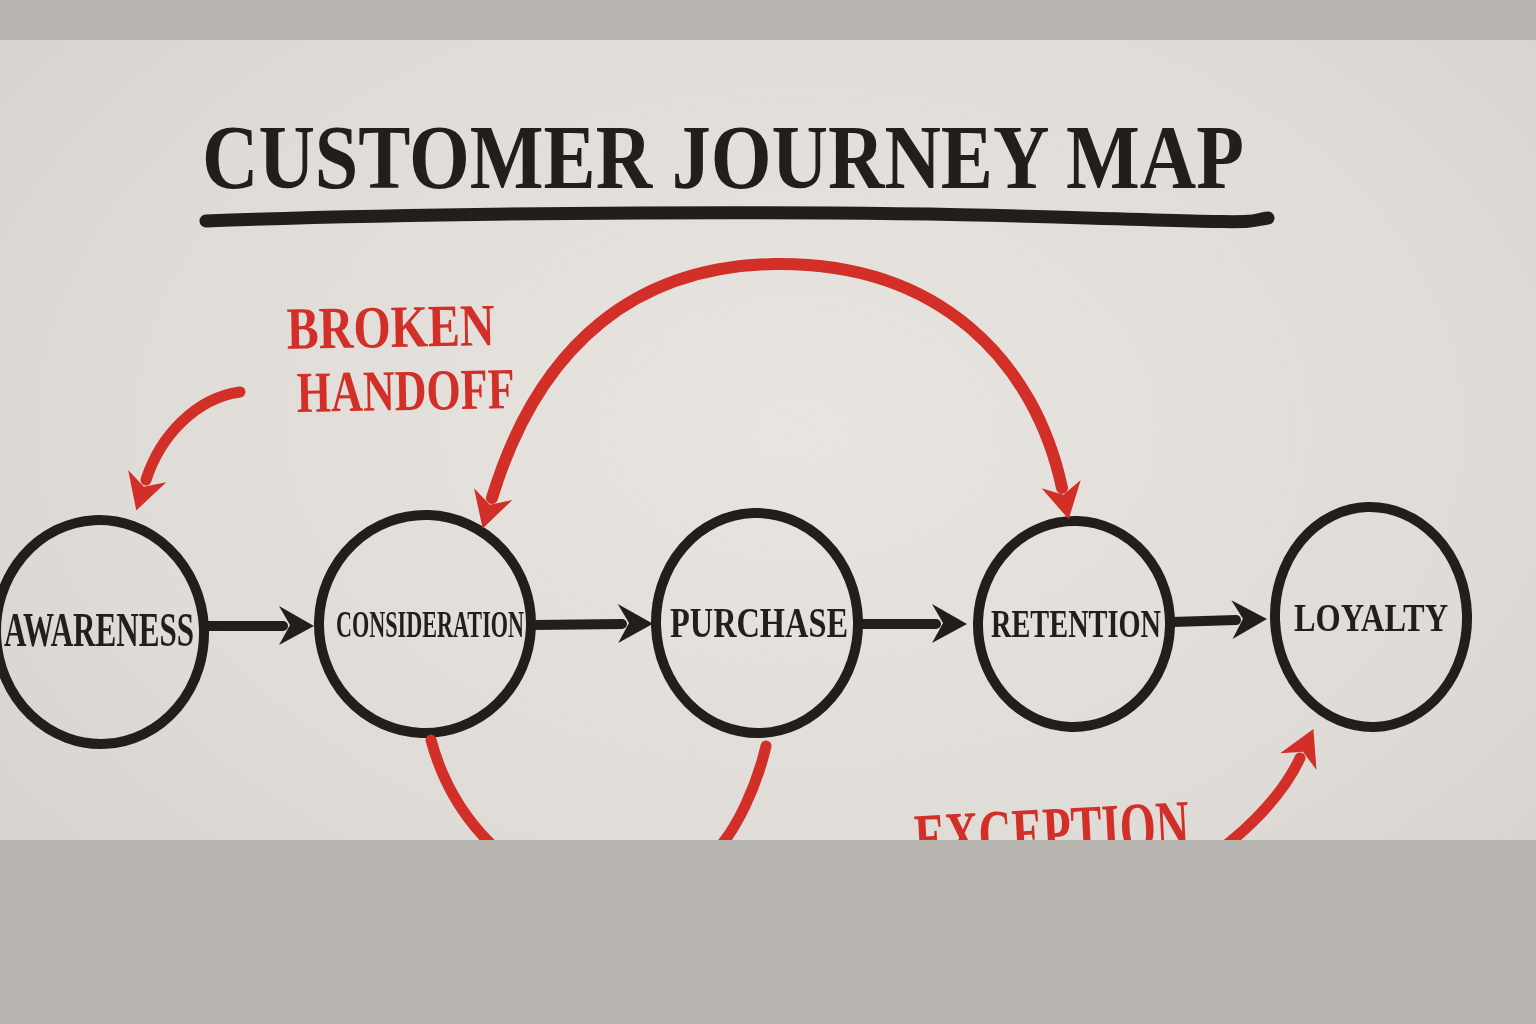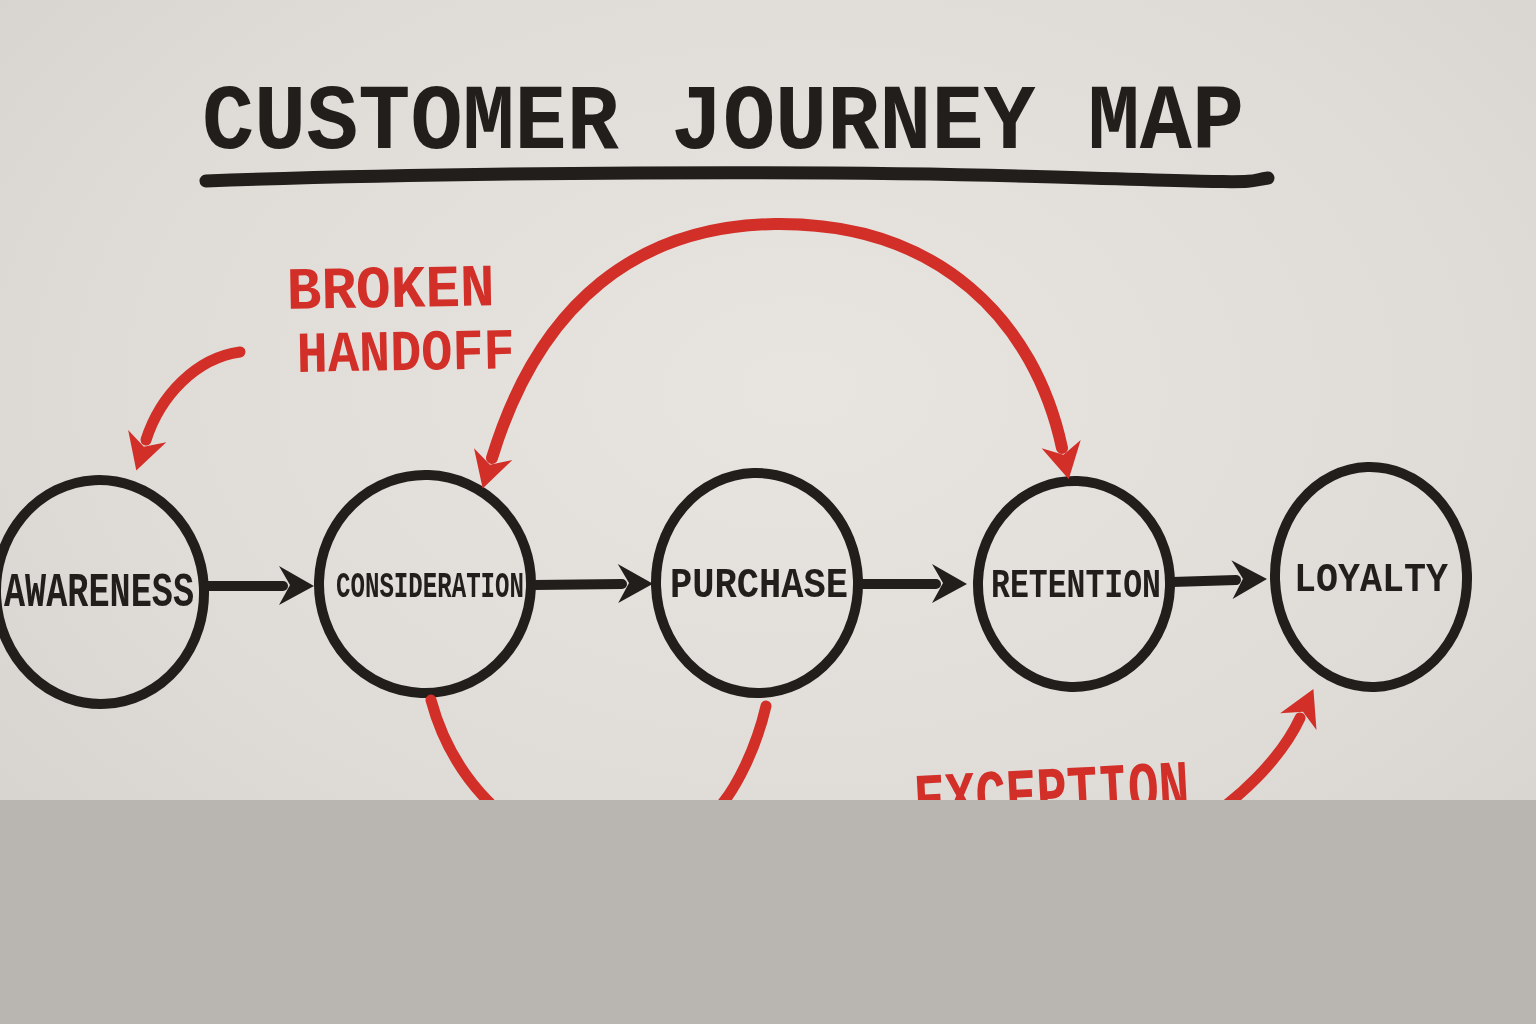--- a/index.html
+++ b/index.html
@@ -1,17 +1,17 @@
 <!DOCTYPE html>
 <html><head>
 <meta charset="utf-8">
 <style>
   html,body{margin:0;padding:0;background:#b9b6b2;}
   .board-wrap{width:1536px;height:800px;position:relative;overflow:hidden;
-    font-family:Liberation Mono, monospace;}
+    font-family:Liberation Serif, serif;margin-top:40px;}
   svg{display:block;}
   .ink-text{fill:#221e1b;font-weight:bold;}
   .red-text{fill:#d22f28;font-weight:bold;}
   .ink-stroke{stroke:#221e1b;fill:none;}
   .red-stroke{stroke:#d22f28;fill:none;}
 </style>
 </head>
 <body>
 
 <div class="board-wrap">

